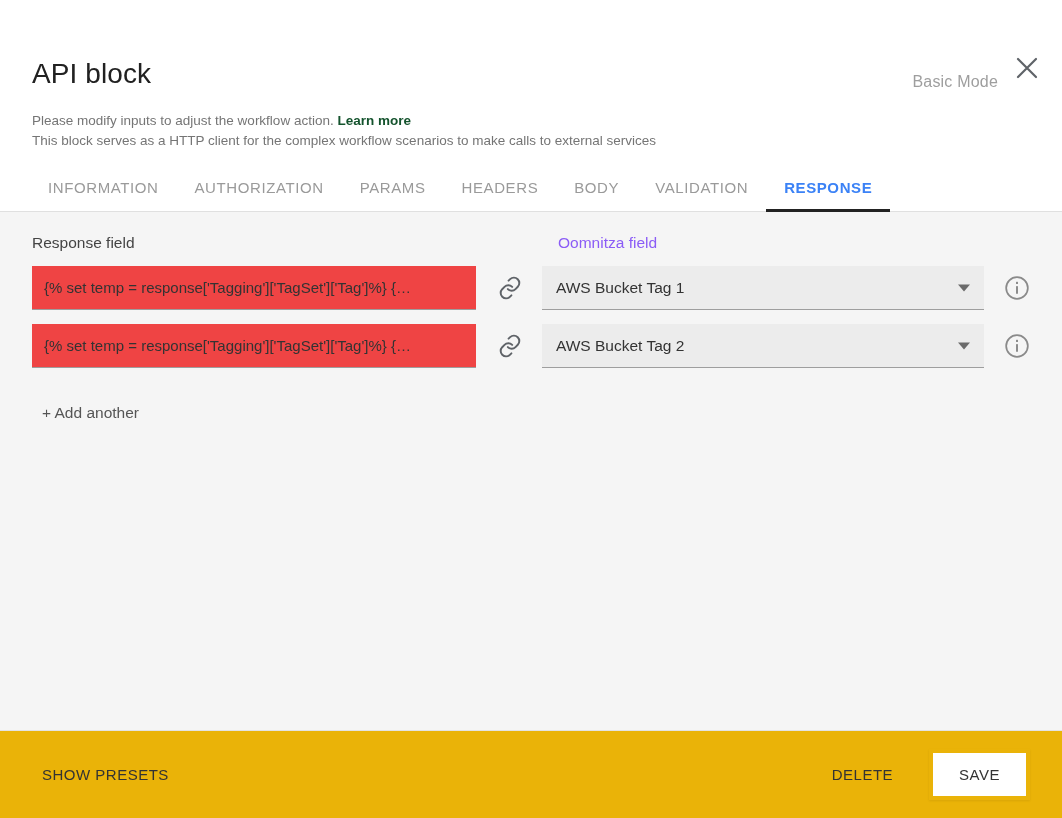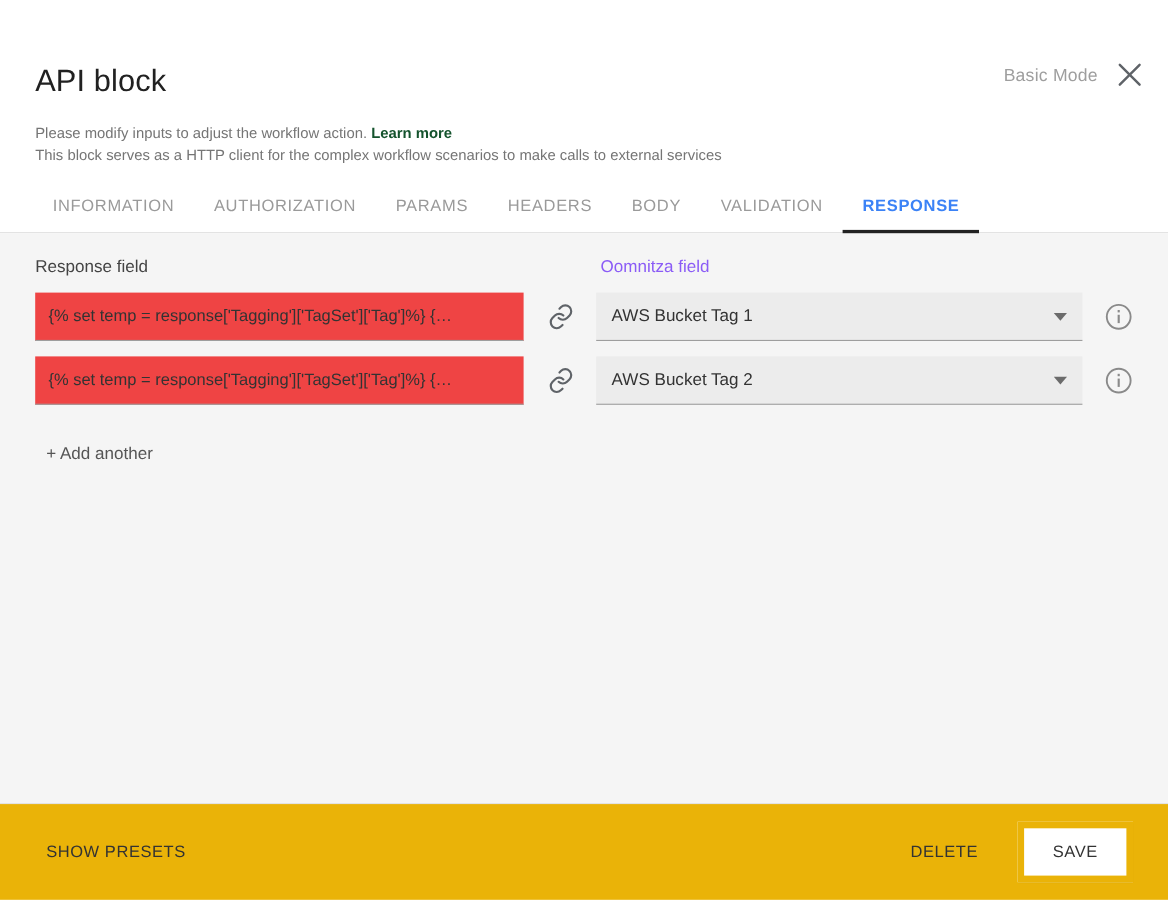--- a/index.html
+++ b/index.html
@@ -34,21 +34,21 @@
     font-size: 28px;
     font-weight: normal;
     color: #212121;
     letter-spacing: 0.1px;
     line-height: 34px;
     margin: 0;
   }
   .mode-label {
     position: absolute;
     right: 64px;
-    top: 26px;
+    top: 38px;
     font-size: 16px;
     color: #9e9e9e;
     letter-spacing: 0.2px;
   }
   .close-icon {
     position: absolute;
     right: 20px;
     top: 18px;
     width: 30px;
     height: 30px;
@@ -103,20 +103,21 @@
   
   .content {
     flex: 1 1 auto;
     background: #f5f5f5;
     padding: 22px 32px 0 32px;
     overflow: hidden;
   }
   .col-headers {
     display: flex;
     margin-bottom: 14px;
+    gap: 12px;
   }
   .col-head-left {
     width: 446px;
     font-size: 15.5px;
     color: #444444;
   }
   .col-head-right {
     margin-left: 68px;
     font-size: 15.5px;
     color: #8b5cf6;
@@ -229,21 +230,21 @@
     border: none;
     cursor: pointer;
     padding: 12px 16px;
     font-family: "Liberation Sans", sans-serif;
   }
   .save-btn {
     font-size: 15px;
     letter-spacing: 0.5px;
     color: #333333;
     background: #ffffff;
-    border: 6px solid #eab308;
+    border: 4px solid #eab308;
     cursor: pointer;
     padding: 13px 26px;
     margin-left: 20px;
     font-family: "Liberation Sans", sans-serif;
     box-shadow: 0 1px 2px rgba(0,0,0,0.08);
   }
 </style>
 </head>
 <body>
 

